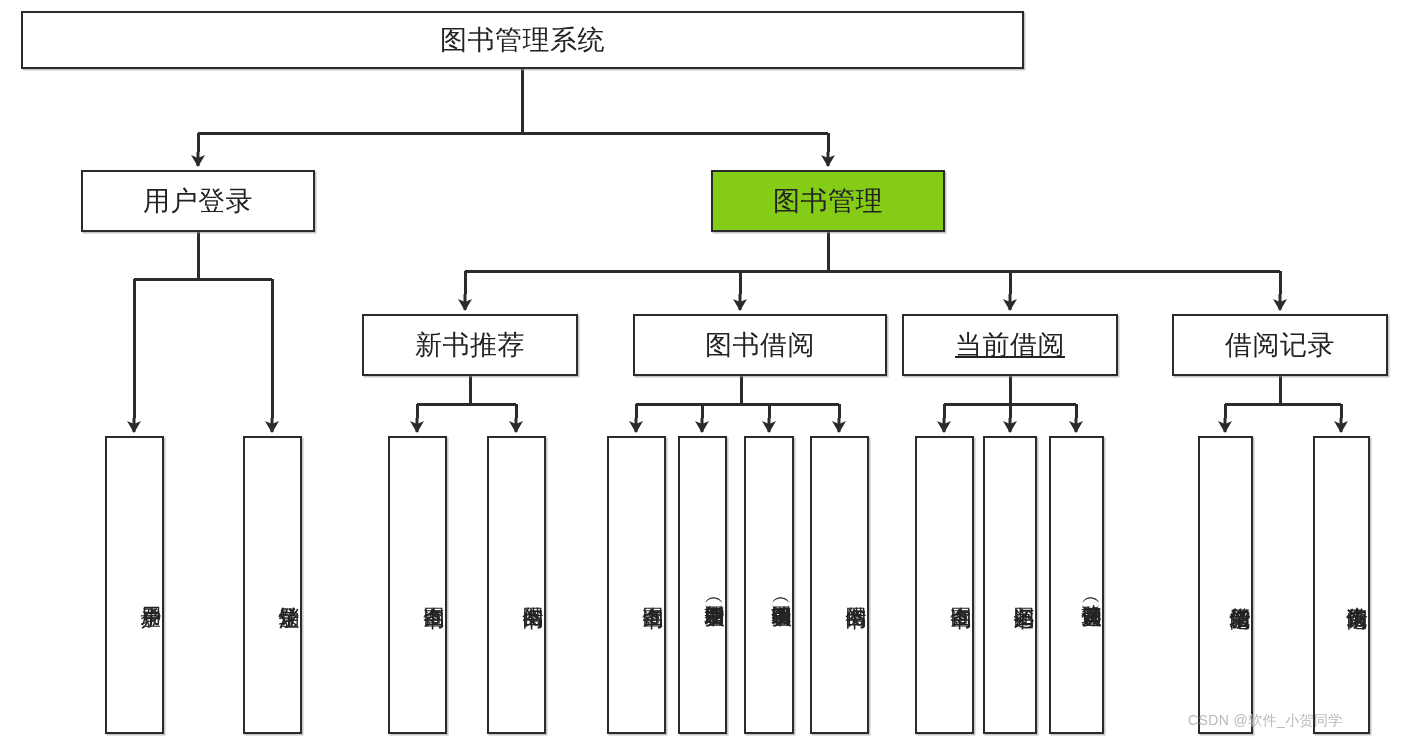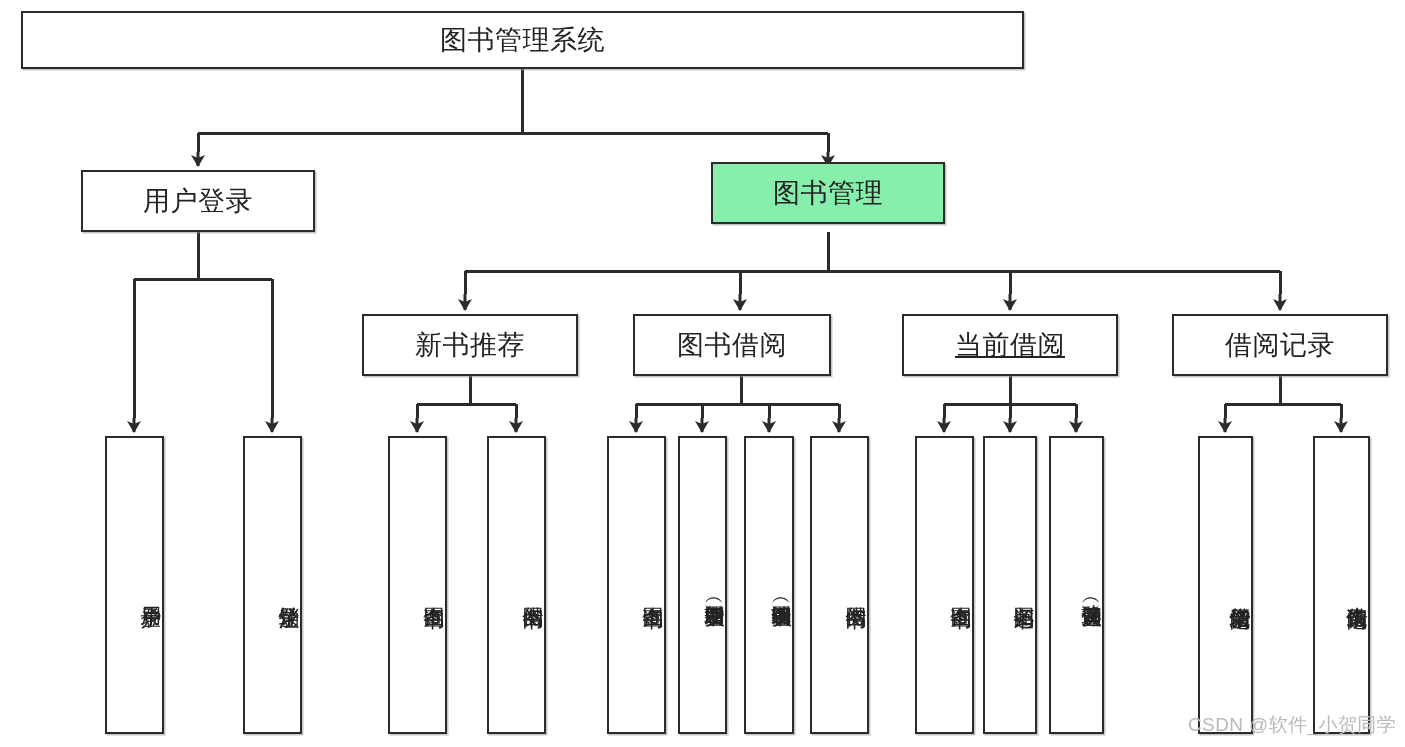--- a/index.html
+++ b/index.html
@@ -50,21 +50,21 @@
   .node.vert.tall {
     font-size: 20px;
   }
   .node .lbl {
     display: block;
   }
   #watermark {
     position: absolute;
     left: 1188px;
     top: 712px;
-    font-size: 19px;
+    font-size: 14px;
     color: #b9b9b9;
     white-space: nowrap;
     letter-spacing: 0.4px;
   }
 </style>
 </head>
 <body>
 
 <div id="canvas">
 
@@ -140,28 +140,28 @@
     </g>
   </svg>
 
   <div class="node horiz" style="left: 21px; top: 11px; width: 1003px; height: 58px; border-color: rgb(43, 43, 43); background: rgb(255, 255, 255); color: rgb(35, 35, 35);">
     <span class="lbl">图书管理系统</span>
   </div>
 
   <div class="node horiz" style="left: 81px; top: 170px; width: 234px; height: 62px; border-color: rgb(43, 43, 43); background: rgb(255, 255, 255); color: rgb(35, 35, 35);">
     <span class="lbl">用户登录</span>
   </div>
-  <div class="node horiz" style="left: 711px; top: 162px; width: 234px; height: 62px; border-color: rgb(43, 43, 43); background: #86efac; color: rgb(35, 35, 35);">
+  <div class="node horiz" style="left: 711px; top: 170px; width: 234px; height: 62px; border-color: rgb(43, 43, 43); background: #84cc16; color: rgb(35, 35, 35);">
     <span class="lbl">图书管理</span>
   </div>
 
   <div class="node horiz" style="left: 362px; top: 314px; width: 216px; height: 62px; border-color: rgb(43, 43, 43); background: rgb(255, 255, 255); color: rgb(35, 35, 35);">
     <span class="lbl">新书推荐</span>
   </div>
-  <div class="node horiz" style="left: 633px; top: 314px; width: 198px; height: 62px; border-color: rgb(43, 43, 43); background: rgb(255, 255, 255); color: rgb(35, 35, 35); justify-content: center;">
+  <div class="node horiz" style="left: 633px; top: 314px; width: 254px; height: 62px; border-color: rgb(43, 43, 43); background: rgb(255, 255, 255); color: rgb(35, 35, 35); justify-content: center;">
     <span class="lbl">图书借阅</span>
   </div>
   <div class="node horiz" style="left: 902px; top: 314px; width: 216px; height: 62px; border-color: rgb(43, 43, 43); background: rgb(255, 255, 255); color: rgb(35, 35, 35); text-decoration: underline;">
     <span class="lbl">当前借阅</span>
   </div>
   <div class="node horiz" style="left: 1172px; top: 314px; width: 216px; height: 62px; border-color: rgb(43, 43, 43); background: rgb(255, 255, 255); color: rgb(35, 35, 35);">
     <span class="lbl">借阅记录</span>
   </div>
 
   <div class="node vert" style="left: 105px; top: 436px; width: 59px; height: 298px; border-color: rgb(43, 43, 43); background: rgb(255, 255, 255); color: rgb(35, 35, 35);">

